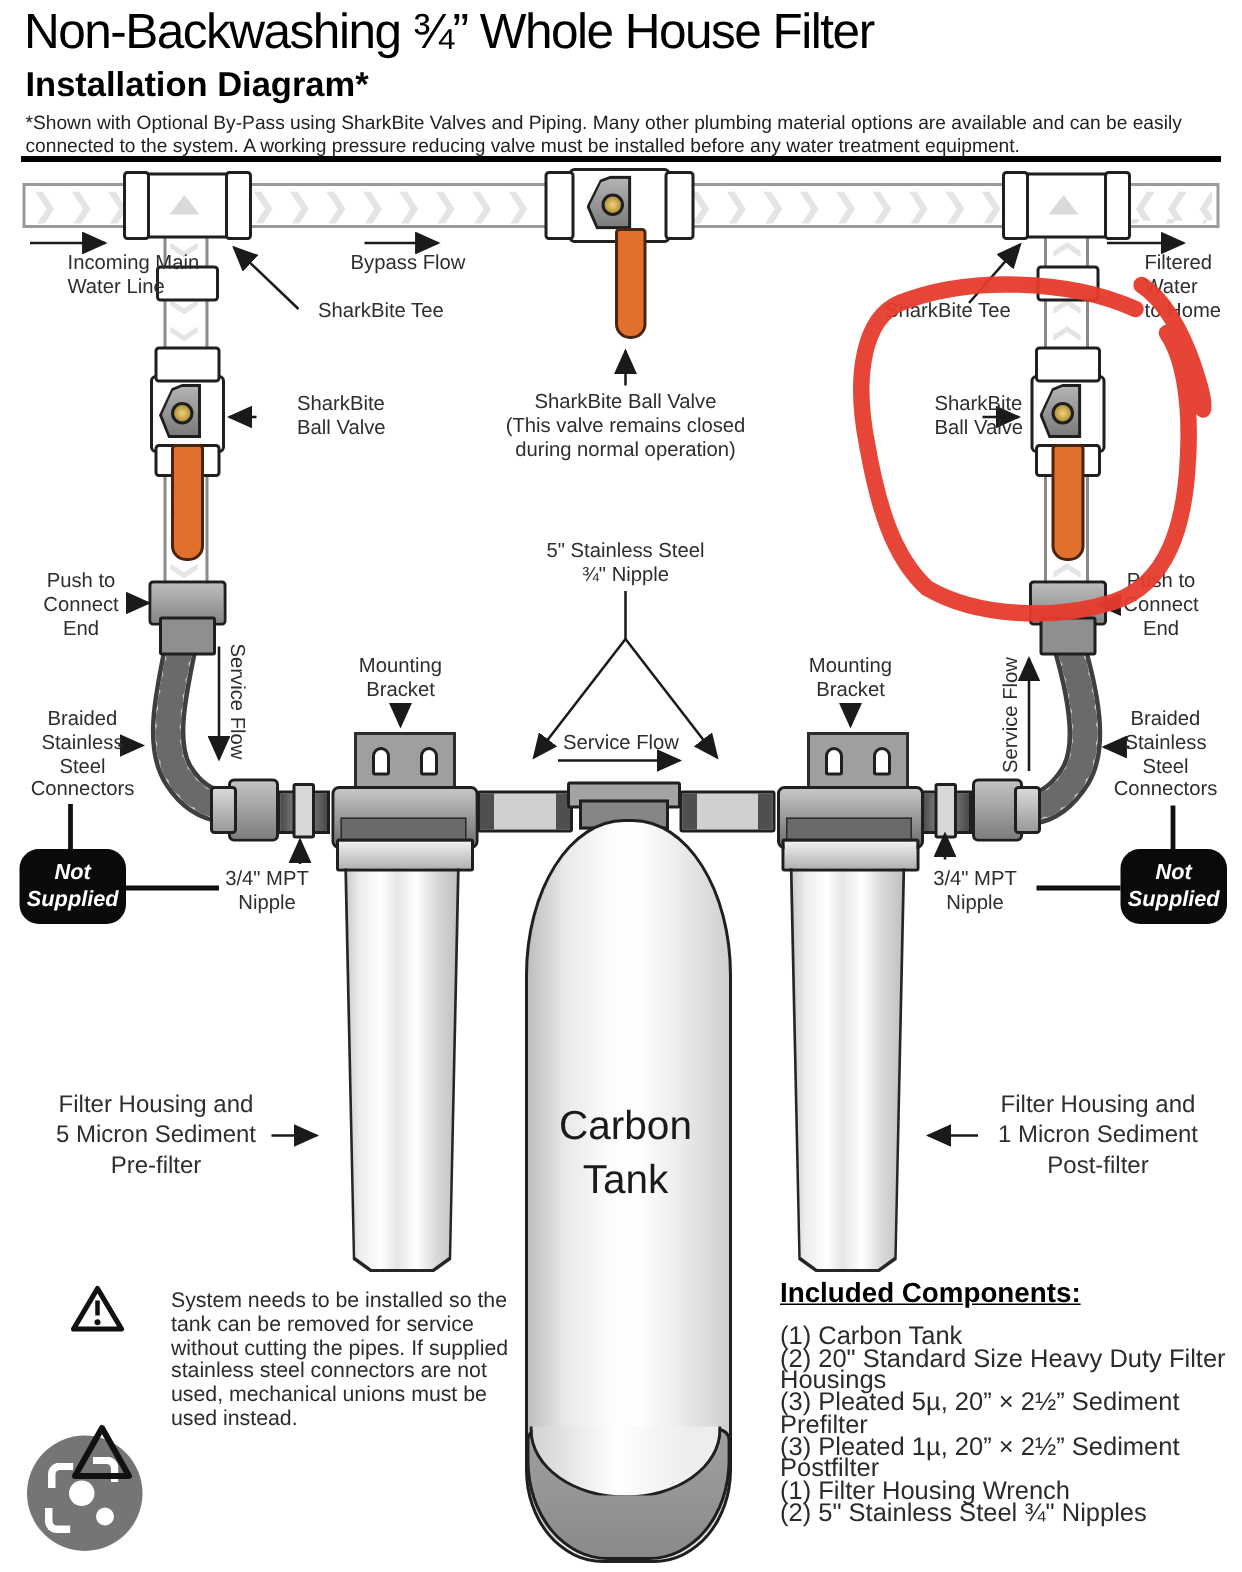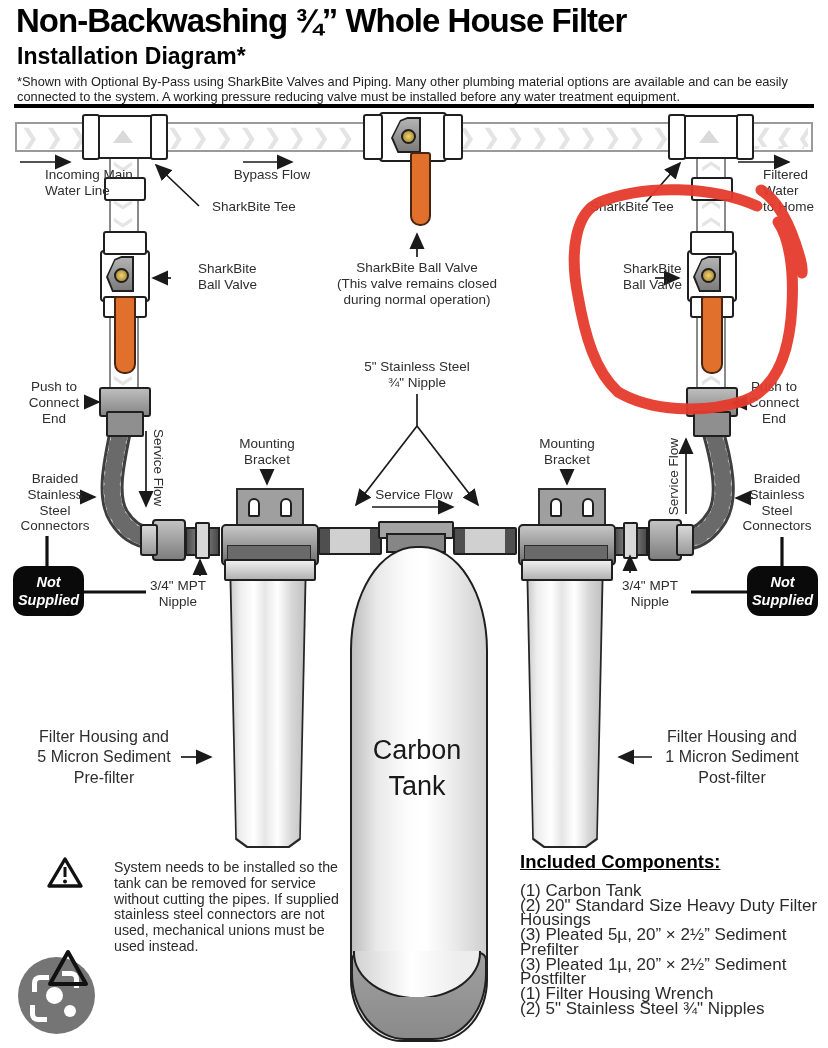--- a/index.html
+++ b/index.html
@@ -1,21 +1,21 @@
 <!DOCTYPE html>
 <html><head>
 <meta charset="utf-8">
 <style>
   html,body{margin:0;padding:0;background:#fff;}
   #page{position:relative;width:828px;height:1048px;background:#fff;overflow:hidden;
         font-family:"Liberation Sans","DejaVu Sans",sans-serif;color:#2e2e2e;}
   .abs{position:absolute;}
   .lbl{position:absolute;white-space:pre-line;font-size:13.5px;line-height:1.17;color:#2e2e2e;text-align:center;z-index:9;}
   .lbl.left{text-align:left;margin-left:24px;}
-  .title{position:absolute;left:16px;top:2px;font-size:33px;font-weight:bold;color:#000;letter-spacing:-1px;z-index:9;}
+  .title{position:absolute;left:16px;top:2px;font-size:33px;font-weight:normal;color:#000;letter-spacing:-1px;z-index:9;}
   .subtitle{position:absolute;left:17px;top:43px;font-size:23px;font-weight:bold;color:#000;z-index:9;}
   .disclaimer{position:absolute;left:17px;top:74px;width:796px;font-size:12.8px;line-height:1.2;color:#222;z-index:9;}
   .rule{position:absolute;left:14px;top:104px;width:800px;height:4px;background:#000;z-index:9;}
   
   .pipe-h{position:absolute;background:#fff;border:2px solid #9a9a9a;z-index:1;}
   .chv-h{position:absolute;overflow:hidden;font-size:23px;line-height:28px;font-weight:bold;
          color:#e4e4e4;letter-spacing:5px;z-index:1;user-select:none;}
   .pipe-v{position:absolute;background:#fff;border-left:2px solid #8a8a8a;border-right:2px solid #8a8a8a;z-index:1;}
   .chv-v{display:flex;flex-direction:column;align-items:center;justify-content:space-around;
          height:100%;width:100%;overflow:hidden;font-size:18px;font-weight:bold;color:#e4e4e4;user-select:none;}

